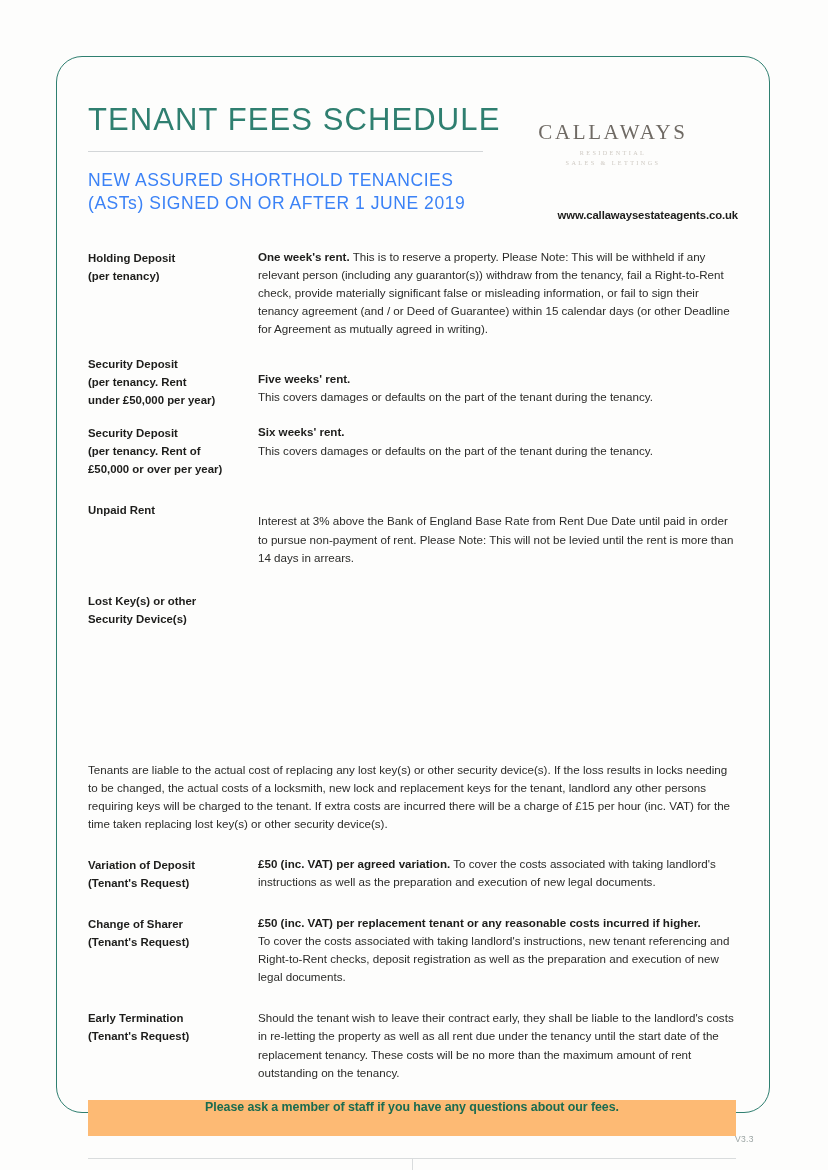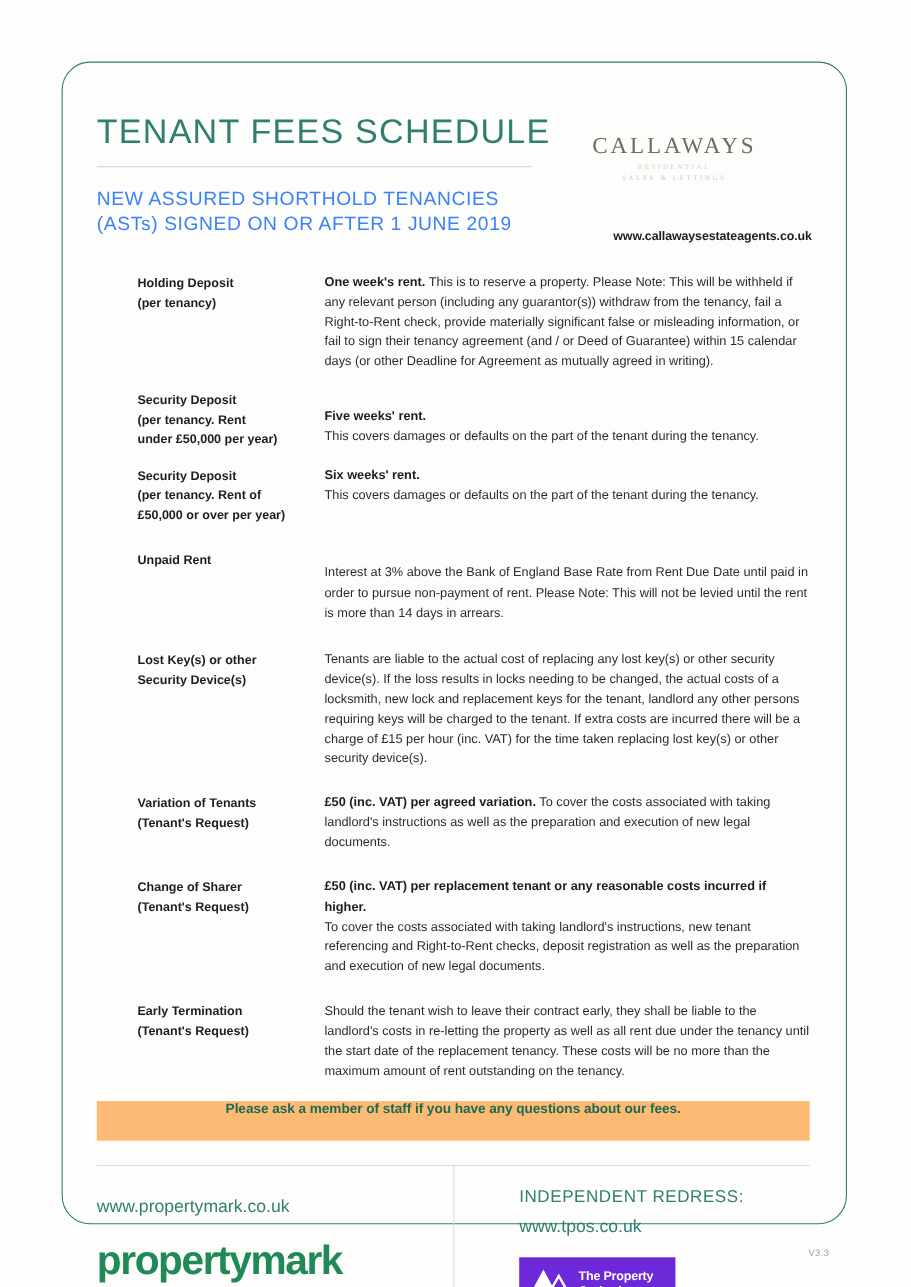--- a/index.html
+++ b/index.html
@@ -94,21 +94,21 @@
     top: 113px;
     width: 252px;
     text-align: right;
     font-size: 11.3px;
     font-weight: bold;
     color: #1d1d1b;
     letter-spacing: -0.1px;
   }
 
   
-  .rows { margin-top: 12px; margin-left: 37px; }
+  .rows { margin-top: 12px; }
   .row {
     display: flex;
     align-items: flex-start;
     margin-bottom: 18px;
   }
   .row-label {
     width: 170px;
     flex: 0 0 170px;
     font-size: 11.4px;
     font-weight: bold;
@@ -125,21 +125,21 @@
   }
   .row-body b { font-weight: bold; color: #1d1d1b; }
 
   
   .row.r-holding       { margin-bottom: 16px; }
   .row.r-sec5 .row-body{ padding-top: 16px; }
   .row.r-sec5          { margin-bottom: 14px; }
   .row.r-sec6          { margin-bottom: 22px; }
   .row.r-unpaid        { margin-bottom: 24px; }
   .row.r-unpaid .row-body { padding-top: 12px; }
-  .row.r-keys          { margin-bottom: 22px; }
+  .row.r-keys          { margin-bottom: 22px; flex-direction: column; }
   .row.r-variation     { margin-bottom: 22px; }
   .row.r-sharer        { margin-bottom: 22px; }
   .row.r-early .row-body { padding-top: 1px; }
 
   
   .banner {
     margin-top: 0;
     height: 36px;
     background: #fdba74;
     display: flex;
@@ -295,21 +295,21 @@
           <span>Lost Key(s) or other</span>
           <span>Security Device(s)</span>
         </div>
         <div class="row-body">
           <div>Tenants are liable to the actual cost of replacing any lost key(s) or other security device(s). If the loss results in locks needing to be changed, the actual costs of a locksmith, new lock and replacement keys for the tenant, landlord any other persons requiring keys will be charged to the tenant. If extra costs are incurred there will be a charge of £15 per hour (inc. VAT) for the time taken replacing lost key(s) or other security device(s).</div>
         </div>
       </div>
 
       <div class="row r-variation">
         <div class="row-label">
-          <span>Variation of Tenants</span>
+          <span>Variation of Deposit</span>
           <span>(Tenant's Request)</span>
         </div>
         <div class="row-body"><b>£50 (inc. VAT) per agreed variation.</b><span> To cover the costs associated with taking landlord's instructions as well as the preparation and execution of new legal documents.</span></div>
       </div>
 
       <div class="row r-sharer">
         <div class="row-label">
           <span>Change of Sharer</span>
           <span>(Tenant's Request)</span>
         </div>

